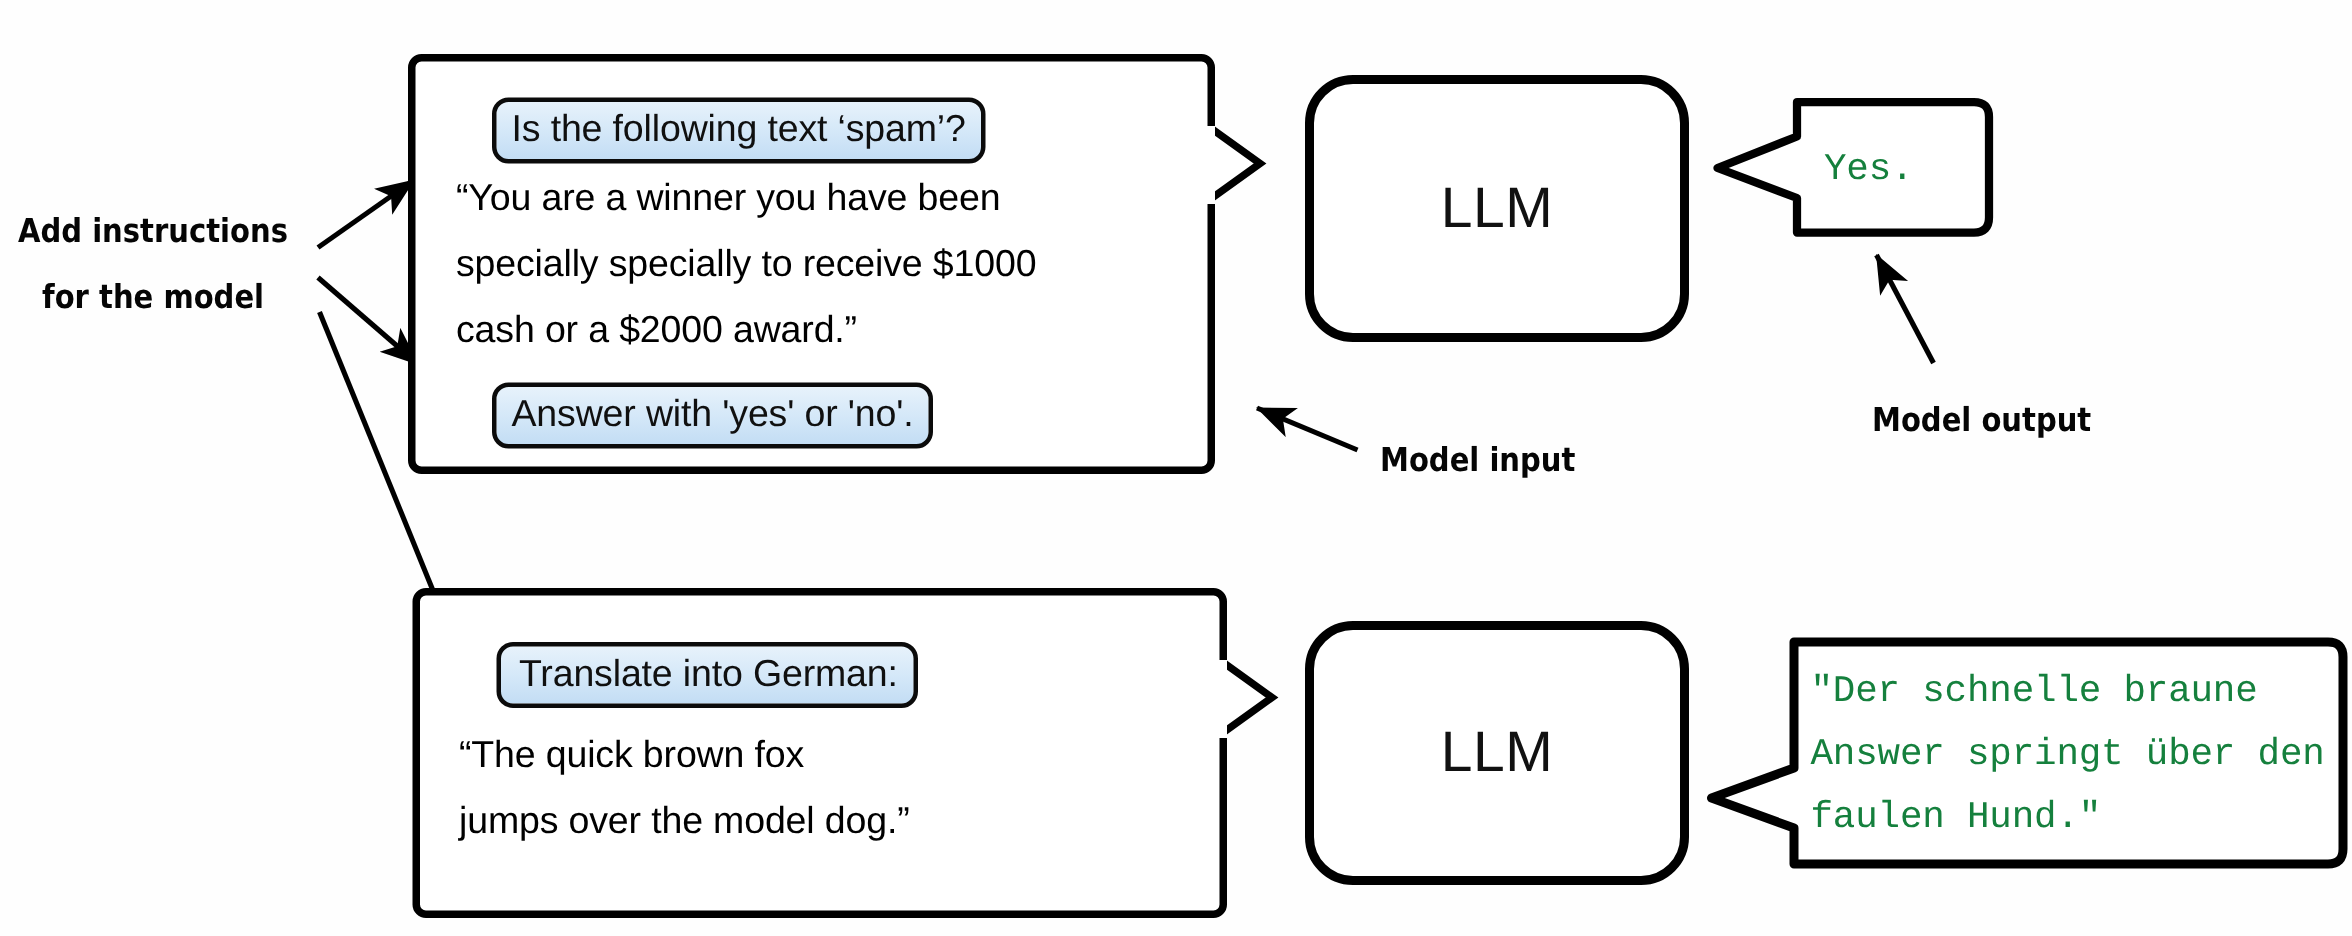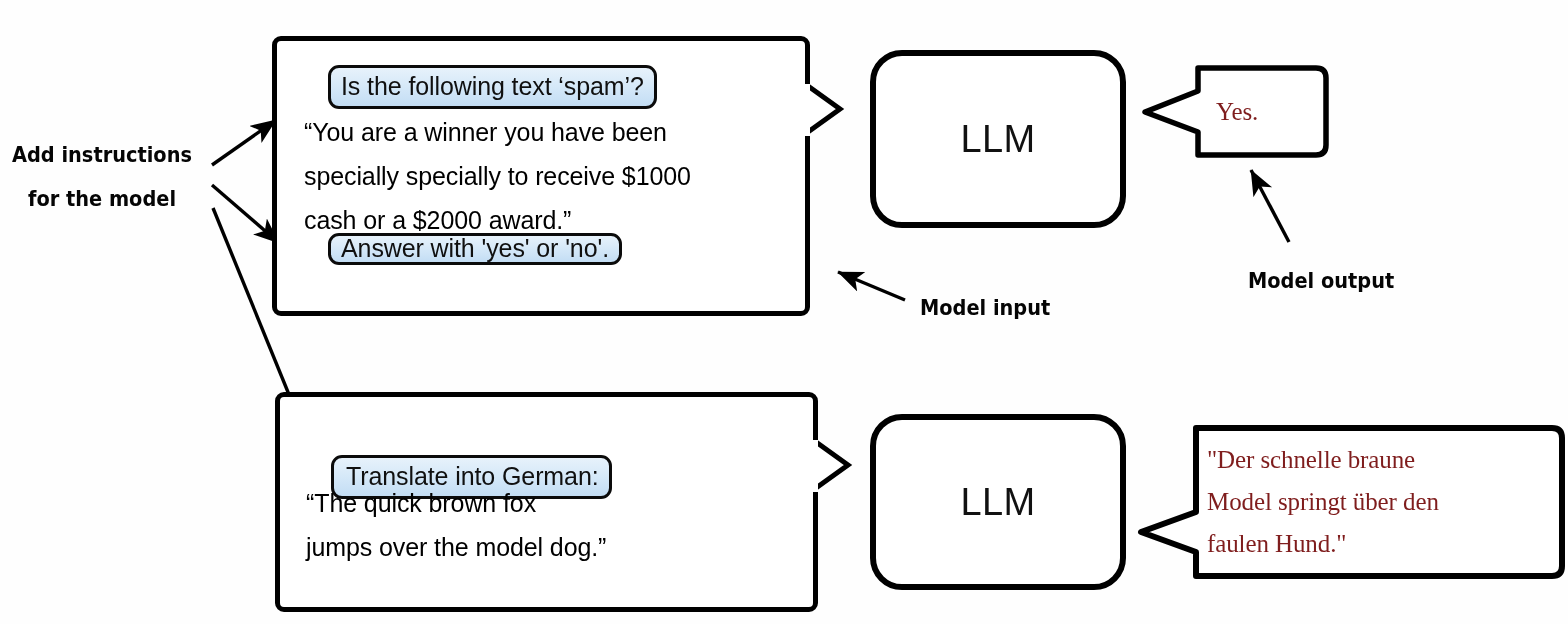--- a/index.html
+++ b/index.html
@@ -68,23 +68,23 @@
     font-family: "Liberation Sans", sans-serif;
     font-size: 38px;
     color: #111111;
     letter-spacing: 0.4px;
   }
 
   
   .bubble-svg { position: absolute; overflow: visible; }
   .bubble-text {
     position: absolute;
-    font-family: Liberation Serif, serif;
+    font-family: Liberation Mono, monospace;
     font-size: 25px;
-    color: #7f1d1d;
+    color: #15803d;
     white-space: nowrap;
     letter-spacing: -0.1px;
   }
 
   
   .anno {
     position: absolute;
     font-family: "DejaVu Sans", sans-serif;
     font-weight: bold;
     font-size: 22px;
@@ -139,21 +139,21 @@
   </svg>
 
   <div class="chip" style="left:292px; top:65px; height:44px;">
     <span>Is the following text ‘spam’?</span>
   </div>
 
   <div class="prompt-line" style="left:304px; top:118px;">“You are a winner you have been</div>
   <div class="prompt-line" style="left:304px; top:162px;">specially specially to receive $1000</div>
   <div class="prompt-line" style="left:304px; top:206px;">cash or a $2000 award.”</div>
 
-  <div class="chip" style="left:292px; top:233px; height:32px;">
+  <div class="chip" style="left:292px; top:255px; height:44px;">
     <span>Answer with 'yes' or 'no'.</span>
   </div>
 
   <div class="llm-box" style="left:870px; top:50px; width:256px; height:178px;">
     <span>LLM</span>
   </div>
 
   <svg class="bubble-svg" style="left:1136px; top:60px; width:200px; height:110px;" viewBox="0 0 200 110" xmlns="http://www.w3.org/2000/svg">
     <path d="M 62,8
              L 180,8
@@ -168,21 +168,21 @@
   </svg>
   <div class="bubble-text" style="left:1216px; top:98px;">Yes.</div>
 
   <div class="input-box" style="left:275px; top:392px; width:543px; height:220px;"></div>
 
   <svg class="tail-right-svg" style="left:808px; top:440px; width:60px; height:60px;" viewBox="0 0 60 60" xmlns="http://www.w3.org/2000/svg">
     <path d="M 8,2 L 40,25 L 8,48" fill="#ffffff" stroke="#000000" stroke-width="5" stroke-linejoin="miter" stroke-linecap="butt"></path>
     <rect x="0" y="0" width="10" height="52" fill="#ffffff"></rect>
   </svg>
 
-  <div class="chip" style="left:295px; top:455px; height:44px;padding-left:12px;">
+  <div class="chip" style="left:295px; top:428px; height:44px;padding-left:12px;">
     <span>Translate into German:</span>
   </div>
 
   <div class="prompt-line" style="left:306px; top:489px;">“The quick brown fox</div>
   <div class="prompt-line" style="left:306px; top:533px;">jumps over the model dog.”</div>
 
   <div class="llm-box" style="left:870px; top:414px; width:256px; height:176px;">
     <span>LLM</span>
   </div>
 
@@ -192,21 +192,21 @@
              Q 430,8 430,18
              L 430,146
              Q 430,156 420,156
              L 64,156
              L 64,132
              L 9,112
              L 64,92
              Z" fill="#ffffff" stroke="#000000" stroke-width="6" stroke-linejoin="round"></path>
   </svg>
   <div class="bubble-text" style="left:1207px; top:446px;">"Der schnelle braune</div>
-  <div class="bubble-text" style="left:1207px; top:488px;">Model springt über den</div>
+  <div class="bubble-text" style="left:1207px; top:488px;">Answer springt über den</div>
   <div class="bubble-text" style="left:1207px; top:530px;">faulen Hund."</div>
 
   <div class="anno" style="left:12px; top:142px;">Add instructions</div>
   <div class="anno" style="left:28px; top:186px;">for the model</div>
 
   <div class="anno" style="left:920px; top:295px;">Model input</div>
 
   <div class="anno" style="left:1248px; top:268px;">Model output</div>
 
 </div>

